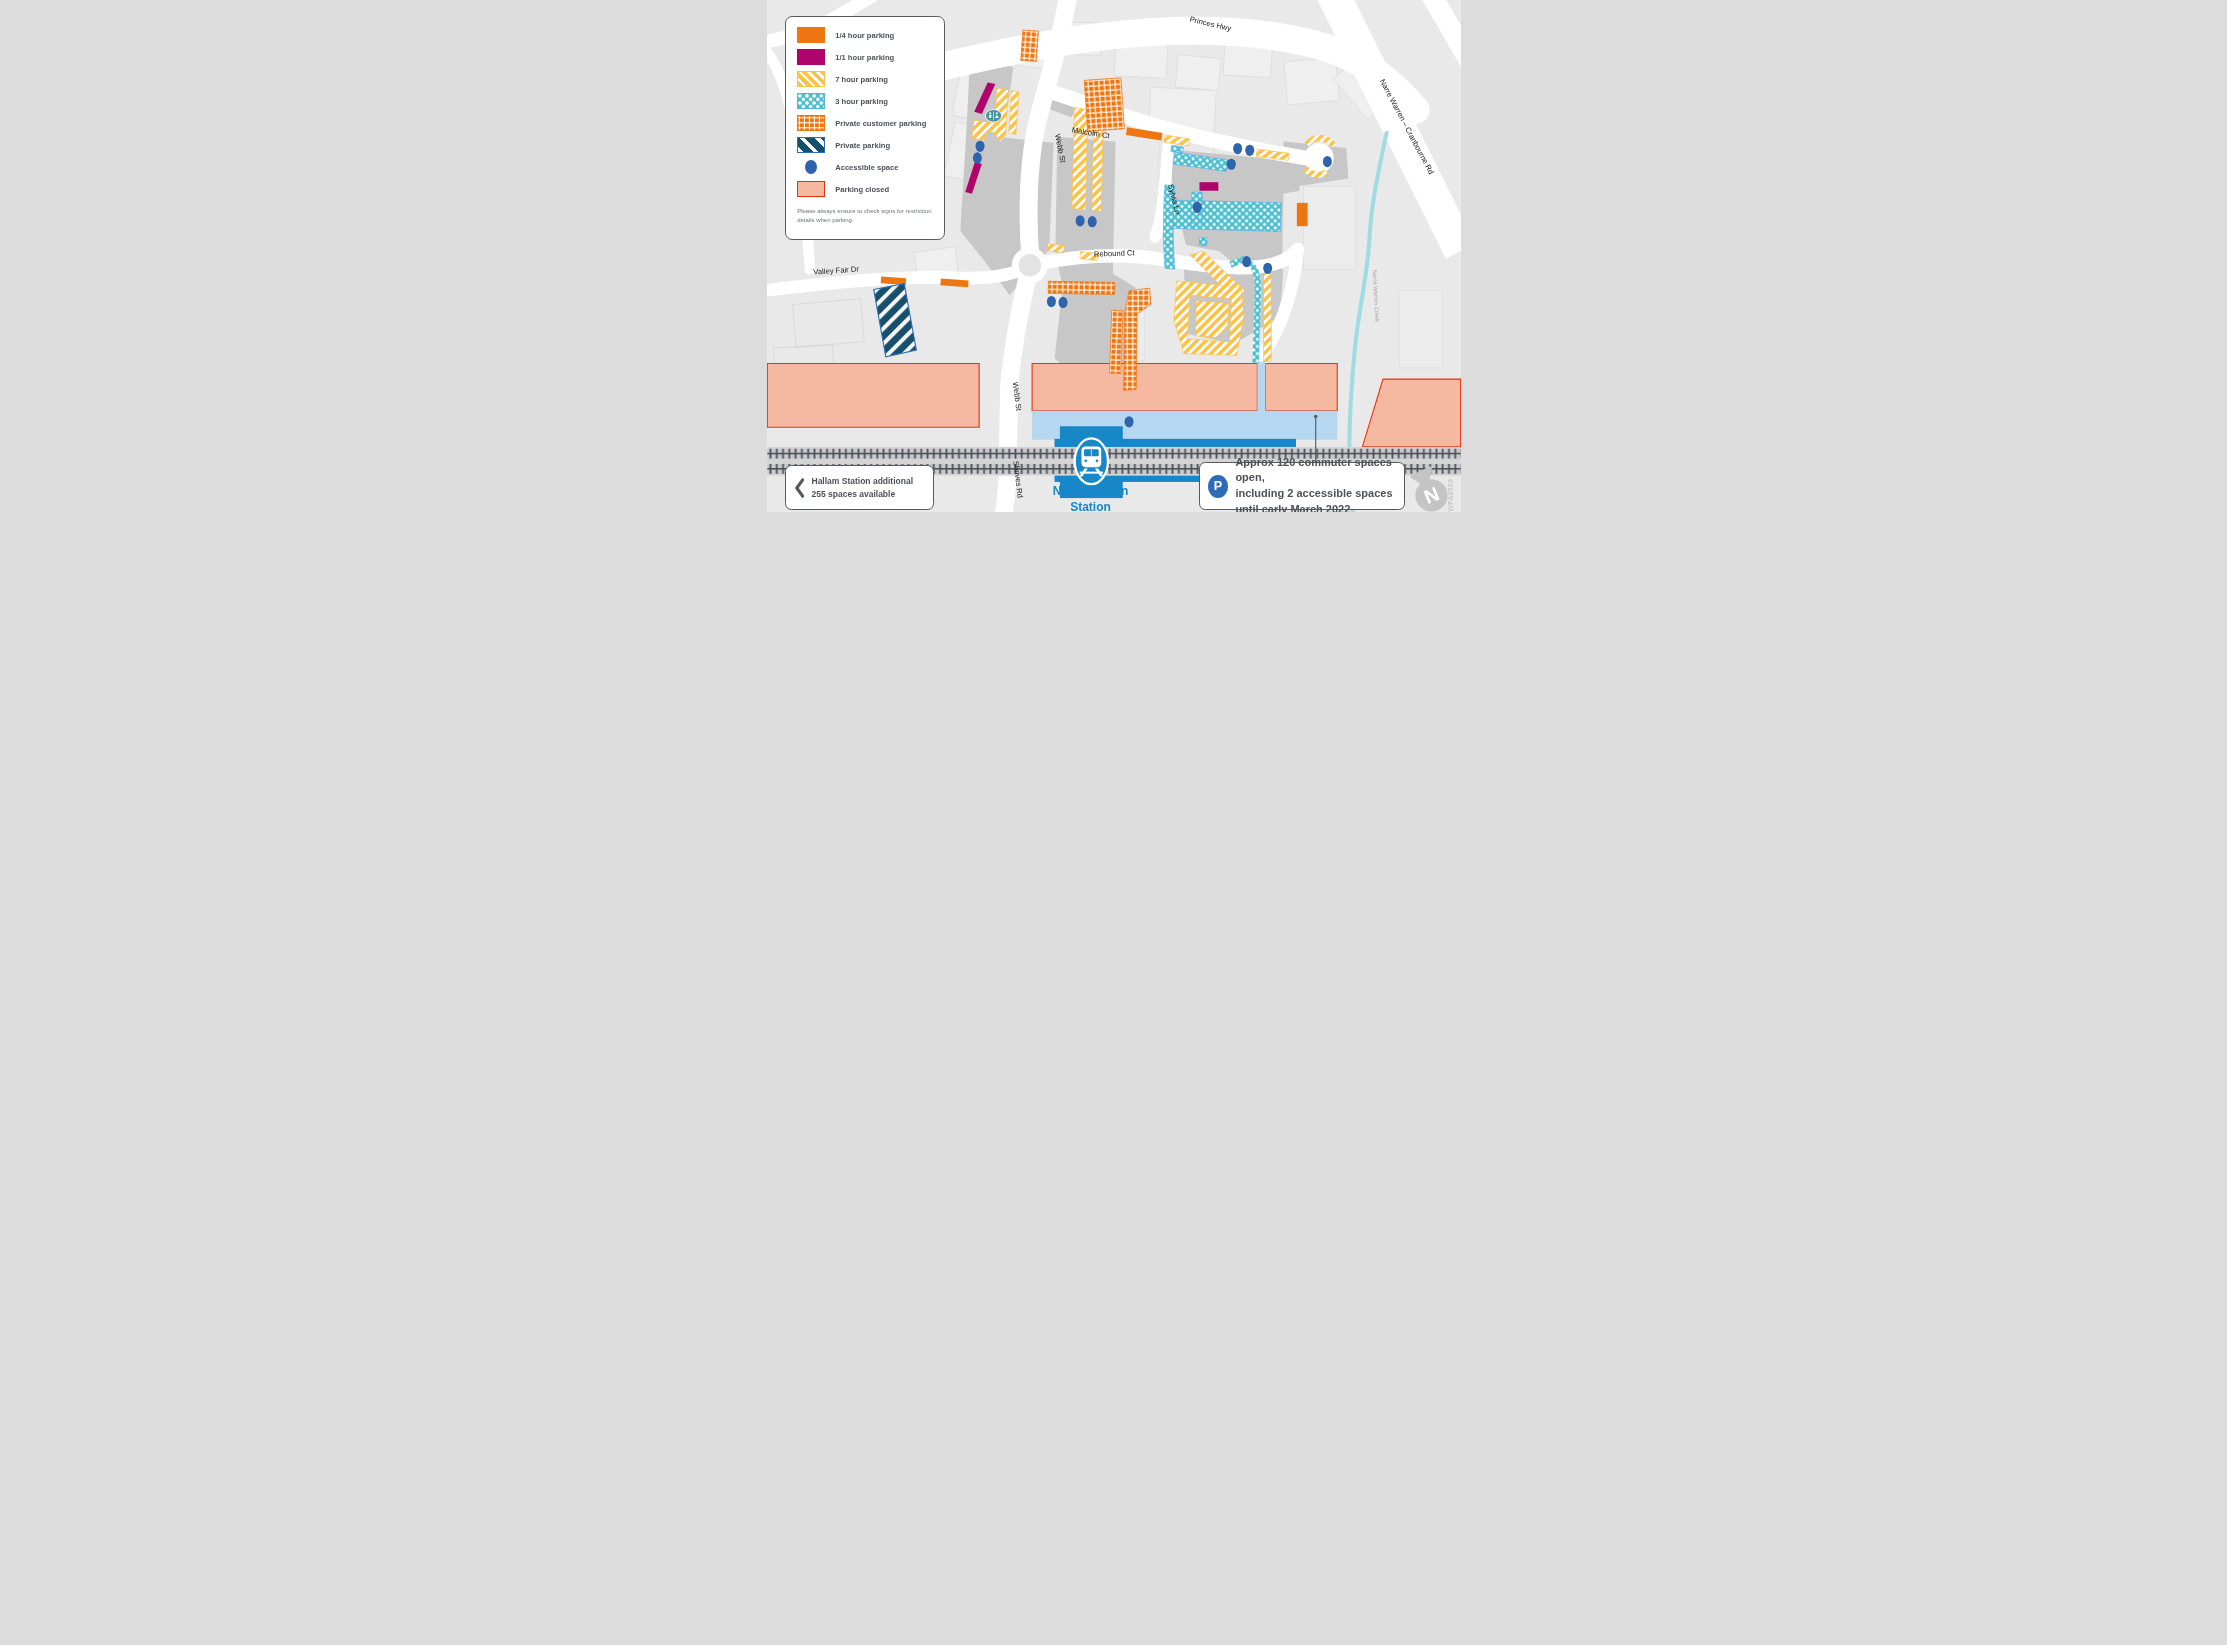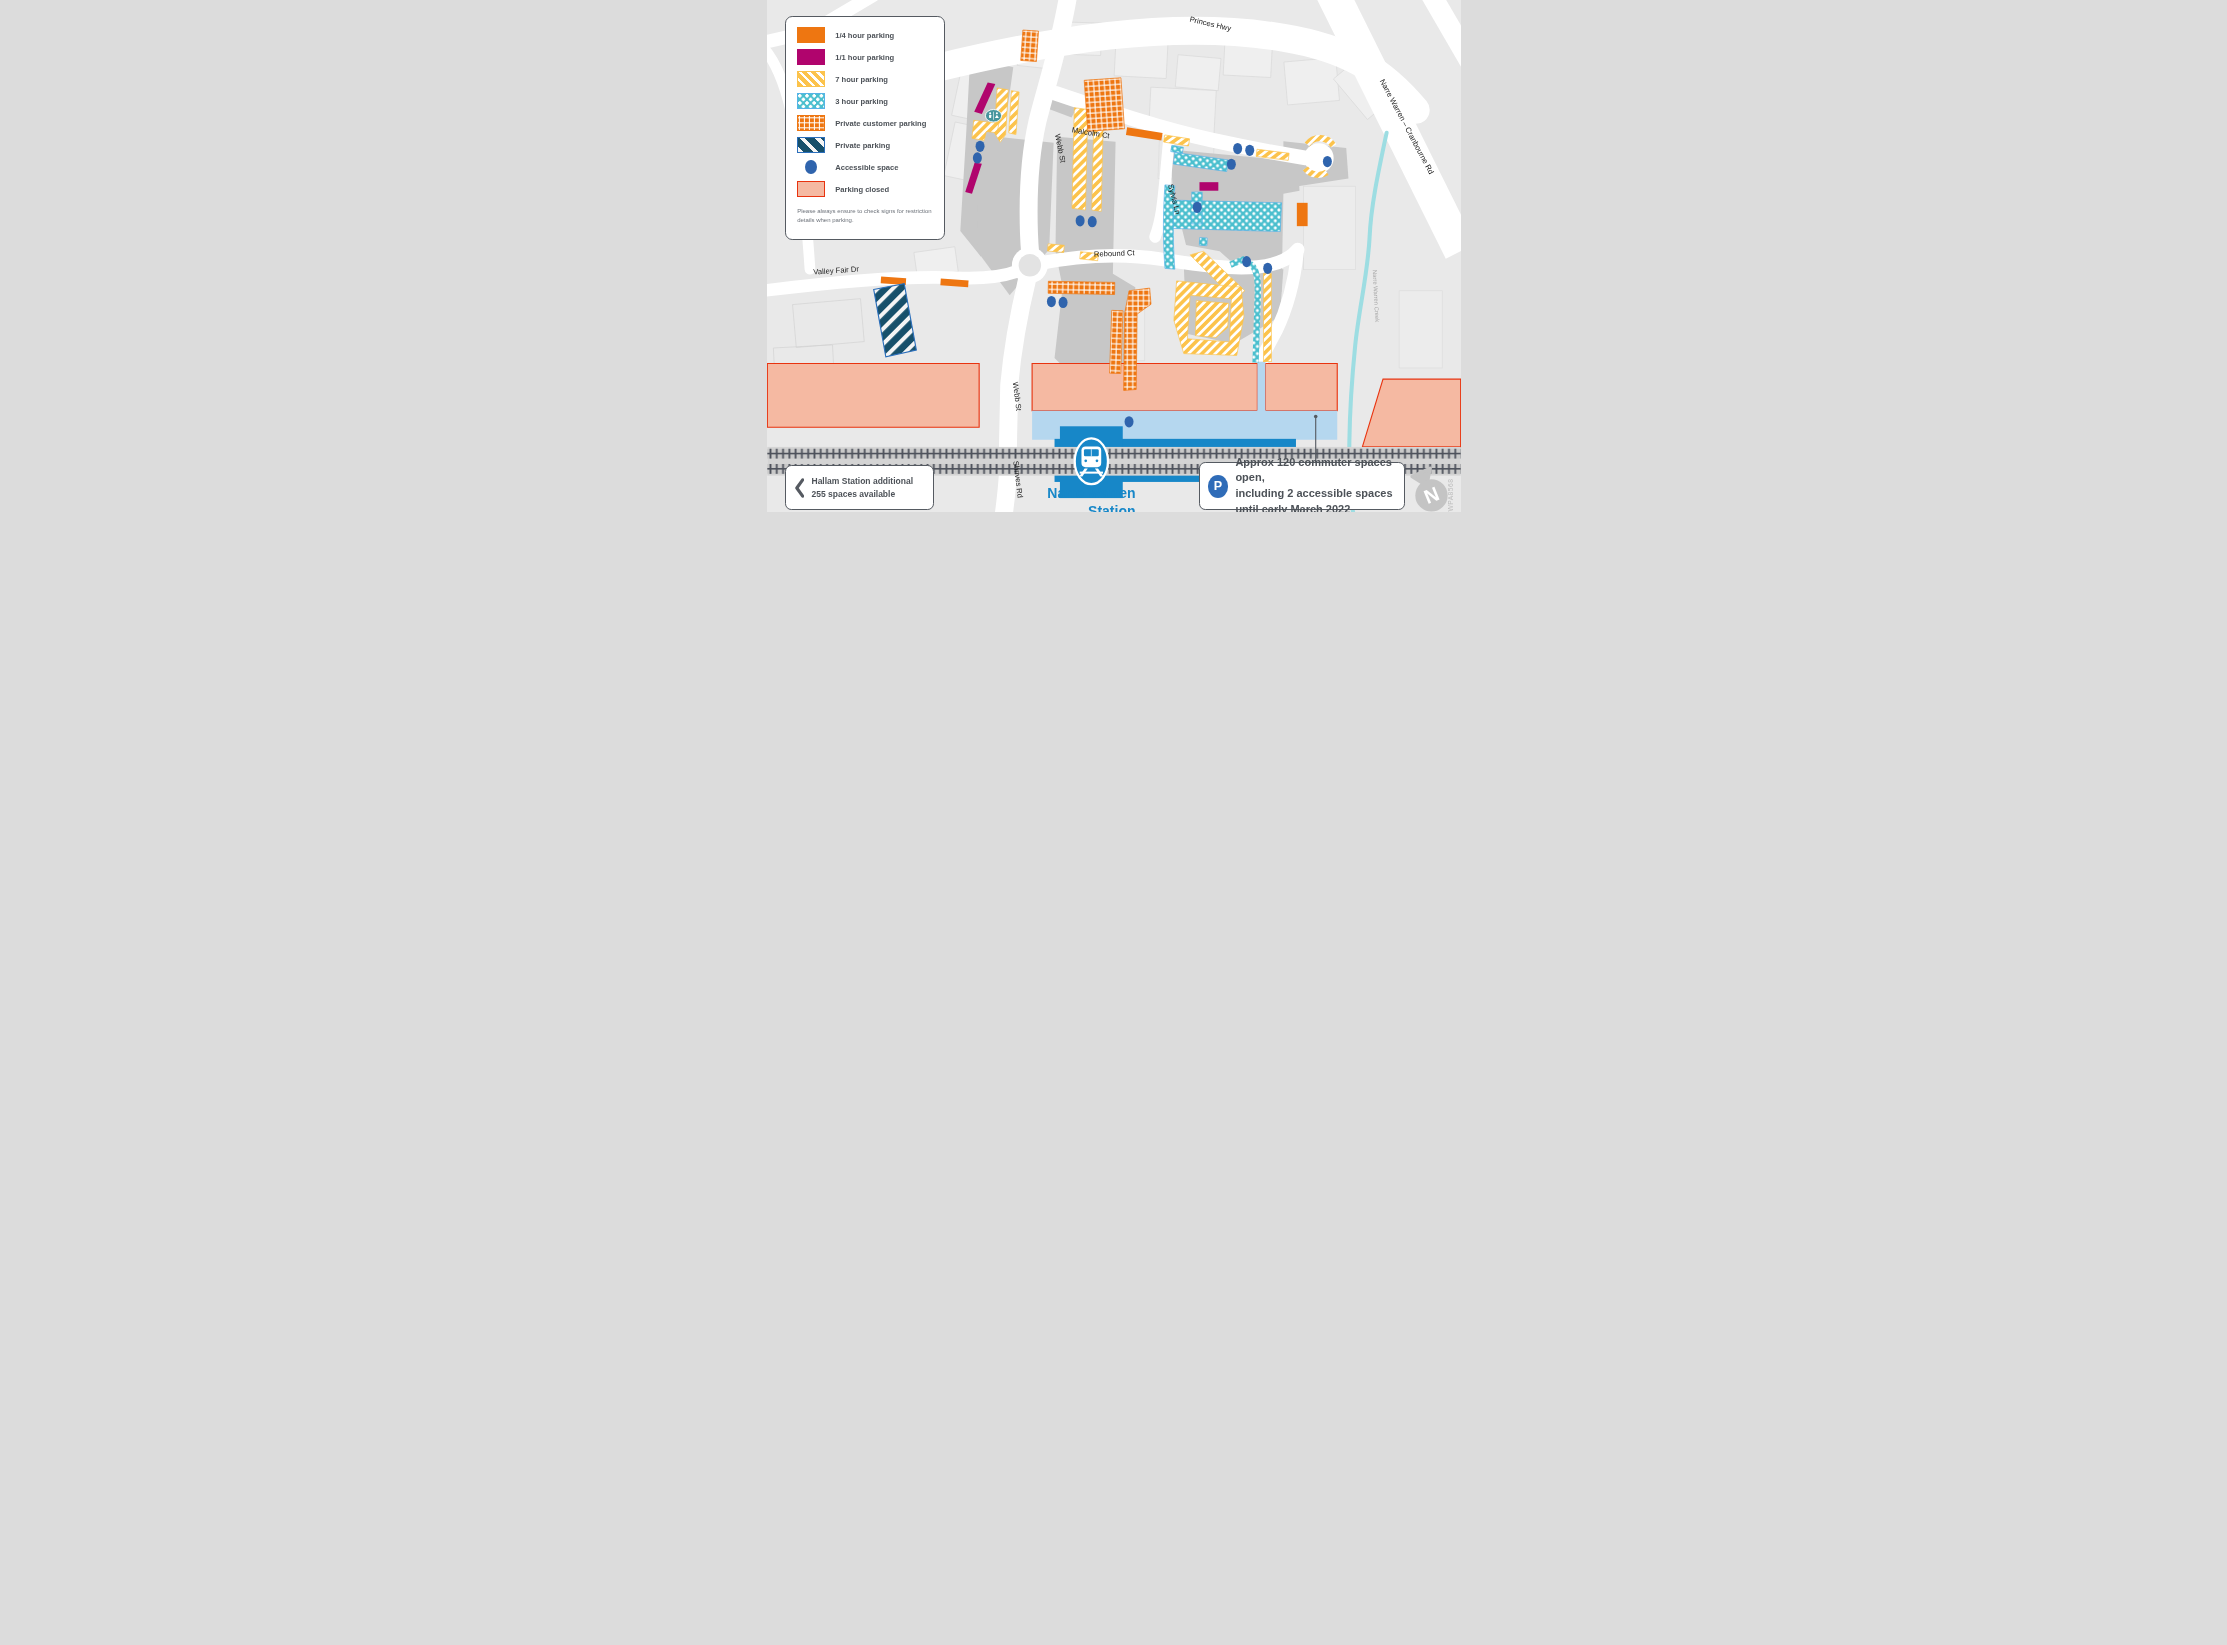--- a/index.html
+++ b/index.html
@@ -26,21 +26,21 @@
   .sw-acc i{display:block;width:12px;height:14.4px;border-radius:50%;background:var(--c-accessible);}
   .sw-closed{background:var(--c-closed_fill);border:0.9px solid var(--c-closed_border);}
   .legend-note{margin-top:10px;font-size:6px;line-height:1.5;color:#6d727a;}
 
   .callout{border-radius:6.3px;display:flex;align-items:center;}
   .hallam{left:18px;top:465px;width:149px;height:45px;gap:8px;padding:0 9px;align-items:center;}
   .hallam .txt{font-size:8.5px;font-weight:700;color:#4d5258;line-height:1.45;}
   .commuter{left:432px;top:462px;width:206px;height:48px;gap:7.2px;padding:0 8px;}
   .commuter .txt{font-size:11px;font-weight:700;color:#4d5258;line-height:1.42;}
   .p-badge{flex:0 0 20.7px;width:20.7px;height:23px;border-radius:50%;background:var(--c-p_badge,#2f6cb8);color:#fff;display:flex;align-items:center;justify-content:center;font-size:12.6px;font-weight:700;}
-  .station-name{position:absolute;left:279px;top:484px;width:90px;text-align:right;color:var(--c-station_blue);font-size:14px;font-weight:700;line-height:1.3;}
+  .station-name{position:absolute;left:279px;top:484px;width:90px;text-align:center;color:var(--c-station_blue);font-size:12px;font-weight:700;line-height:1.3;}
 </style>
 </head>
 <body>
 
 <div class="canvas">
 
 <svg class="map" width="694" height="512" viewBox="0 0 1545 1141">
   <defs>
     <pattern id="pYellow" width="14" height="14" patternUnits="userSpaceOnUse" patternTransform="rotate(45)">
       <rect width="14" height="14" style="fill:var(--c-two_hour)"></rect>

